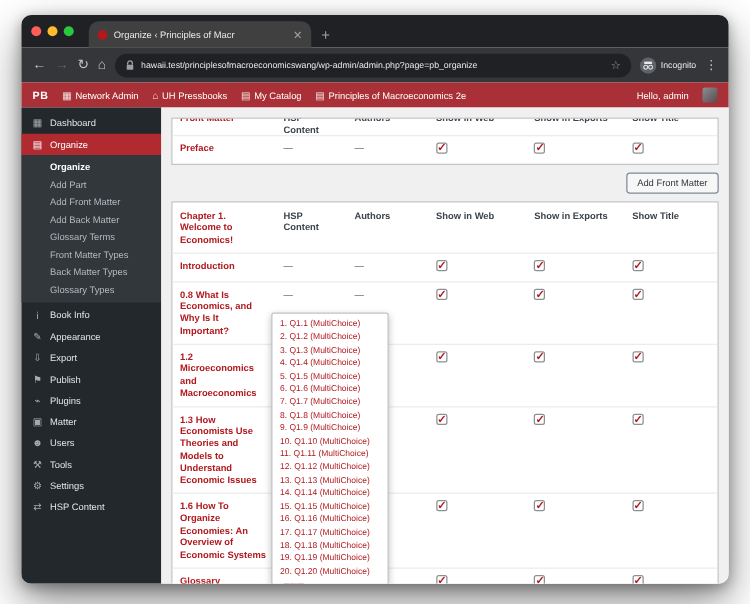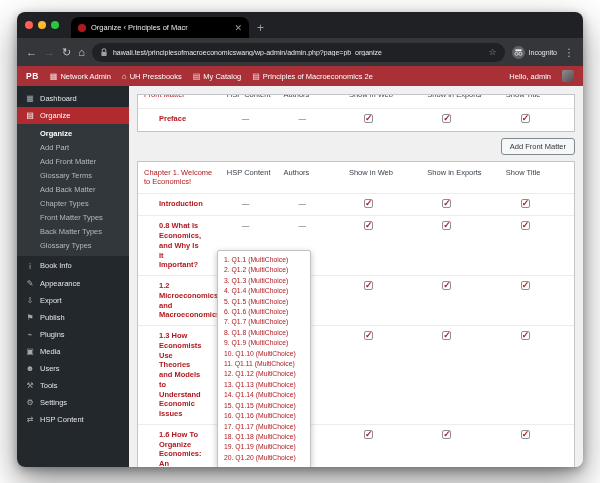--- a/index.html
+++ b/index.html
@@ -11,21 +11,21 @@
   *{box-sizing:border-box;margin:0;padding:0}
   html,body{width:600px;height:483px;background:#fff;font-family:"Liberation Sans",sans-serif;overflow:hidden}
   .window{position:absolute;left:17px;top:12px;width:566px;height:455px;border-radius:8px;overflow:hidden;
     box-shadow:0 14px 34px rgba(0,0,0,.45),0 3px 10px rgba(0,0,0,.3);display:flex;flex-direction:column;background:#f0f0f1}
 
   
   .tabbar{height:26px;background:#202124;display:flex;align-items:flex-end;padding:0 8px;flex-shrink:0}
   .lights{display:flex;gap:5px;align-items:center;align-self:center;margin-right:12px}
   .light{width:8px;height:8px;border-radius:50%}
   .l-close{background:#ff5f57}.l-min{background:#febc2e}.l-max{background:#28c840}
-  .tab{width:178px;height:21px;background:#000000;border-radius:8px 8px 0 0;display:flex;align-items:center;gap:5px;padding:0 7px;color:#e8eaed;font-size:7.5px}
+  .tab{width:178px;height:21px;background:#404040;border-radius:8px 8px 0 0;display:flex;align-items:center;gap:5px;padding:0 7px;color:#e8eaed;font-size:7.5px}
   .tab .fav{width:8px;height:8px;border-radius:50%;background:var(--red);flex-shrink:0}
   .tab .t{flex:1;white-space:nowrap;overflow:hidden;text-overflow:ellipsis}
   .tab .x{color:#9aa0a6;font-size:9px;cursor:pointer}
   .newtab{color:#9aa0a6;font-size:12px;margin:0 0 3px 8px}
   .toolbar{height:28px;background:#35363a;display:flex;align-items:center;gap:7px;padding:0 9px;flex-shrink:0}
   .nav{color:#c4c7c5;font-size:11px;line-height:1}
   .nav.dim{color:#5f6368}
   .omni{flex:1;height:19px;background:#202124;border-radius:10px;display:flex;align-items:center;gap:5px;padding:0 8px;color:#e8eaed;font-size:7px}
   .omni .url{flex:1;white-space:nowrap;overflow:hidden;text-overflow:ellipsis}
   .omni .star{color:#9aa0a6;font-size:9px}
@@ -50,23 +50,23 @@
   .mi.active .ico{color:#fff}
   .submenu{background:#32373c;padding:2px 0 4px}
   .smi{padding:2.5px 8px 2.5px 23px;color:#b4b9be;cursor:pointer;white-space:nowrap}
   .smi.current{color:#fff;font-weight:bold}
   .mi.collapse{margin-top:10px;color:#a7aaad}
 
   .content{flex:1;background:#f0f0f1;padding:8px;position:relative;overflow:hidden;min-width:0}
 
   .tbl{background:#fff;border:1px solid #c3c4c7}
   .thead,.trow{display:flex;align-items:flex-start}
-  .thead>div{font-weight:normal;color:#3c434a;padding:6px;font-size:7.5px;line-height:1.25}
+  .thead>div{font-weight:bold;color:#3c434a;padding:6px;font-size:7.5px;line-height:1.25}
   .trow{border-top:1px solid #ececec}
-  .trow>div{padding:5px 21px;font-size:7.5px;line-height:1.3}
+  .trow>div{padding:5px 6px;font-size:7.5px;line-height:1.3}
   .col-t{width:19%}.col-h{width:13%}.col-a{width:15%}.col-w{width:18%}.col-e{width:18%}.col-s{width:17%}
   .redhead{color:var(--red)!important}
   .rl{color:var(--red);font-weight:bold;text-decoration:none;cursor:pointer;display:inline-block}
   .dash{color:#50575e}
   .cb{display:inline-block;width:9px;height:9px;border:1px solid #8c8f94;border-radius:2px;background:#fff;position:relative;cursor:pointer}
   .cb::after{content:"✓";position:absolute;left:0px;top:-2px;font-size:9px;font-weight:bold;color:var(--red)}
   .clipwrap{height:13px;overflow:hidden}
   .clipwrap .thead{margin-top:-11px}
   .btnrow{display:flex;justify-content:flex-end;margin:6px 0}
   .wpbtn{font-size:7.5px;color:#32373c;background:#f6f7f7;border:1px solid #7e8993;border-radius:3px;padding:3px 8px;cursor:pointer;font-family:"Liberation Sans",sans-serif}
@@ -153,23 +153,22 @@
         <span>Dashboard</span>
       </div>
       <div class="mi active">
         <span class="ico">▤</span>
         <span>Organize</span>
       </div>
       <div class="submenu">
         <div class="smi current">Organize</div>
         <div class="smi">Add Part</div>
         <div class="smi">Add Front Matter</div>
+        <div class="smi">Add Back Matter</div>
         <div class="smi">Glossary Terms</div>
-        <div class="smi">Add Back Matter</div>
-        <div class="smi">Chapter Types</div>
         <div class="smi">Front Matter Types</div>
         <div class="smi">Back Matter Types</div>
         <div class="smi">Glossary Types</div>
       </div>
       <div class="mi">
         <span class="ico">ℹ</span>
         <span>Book Info</span>
       </div>
       <div class="mi">
         <span class="ico">✎</span>
@@ -182,21 +181,21 @@
       <div class="mi">
         <span class="ico">⚑</span>
         <span>Publish</span>
       </div>
       <div class="mi">
         <span class="ico">⌁</span>
         <span>Plugins</span>
       </div>
       <div class="mi">
         <span class="ico">▣</span>
-        <span>Media</span>
+        <span>Matter</span>
       </div>
       <div class="mi">
         <span class="ico">☻</span>
         <span>Users</span>
       </div>
       <div class="mi">
         <span class="ico">⚒</span>
         <span>Tools</span>
       </div>
       <div class="mi">

